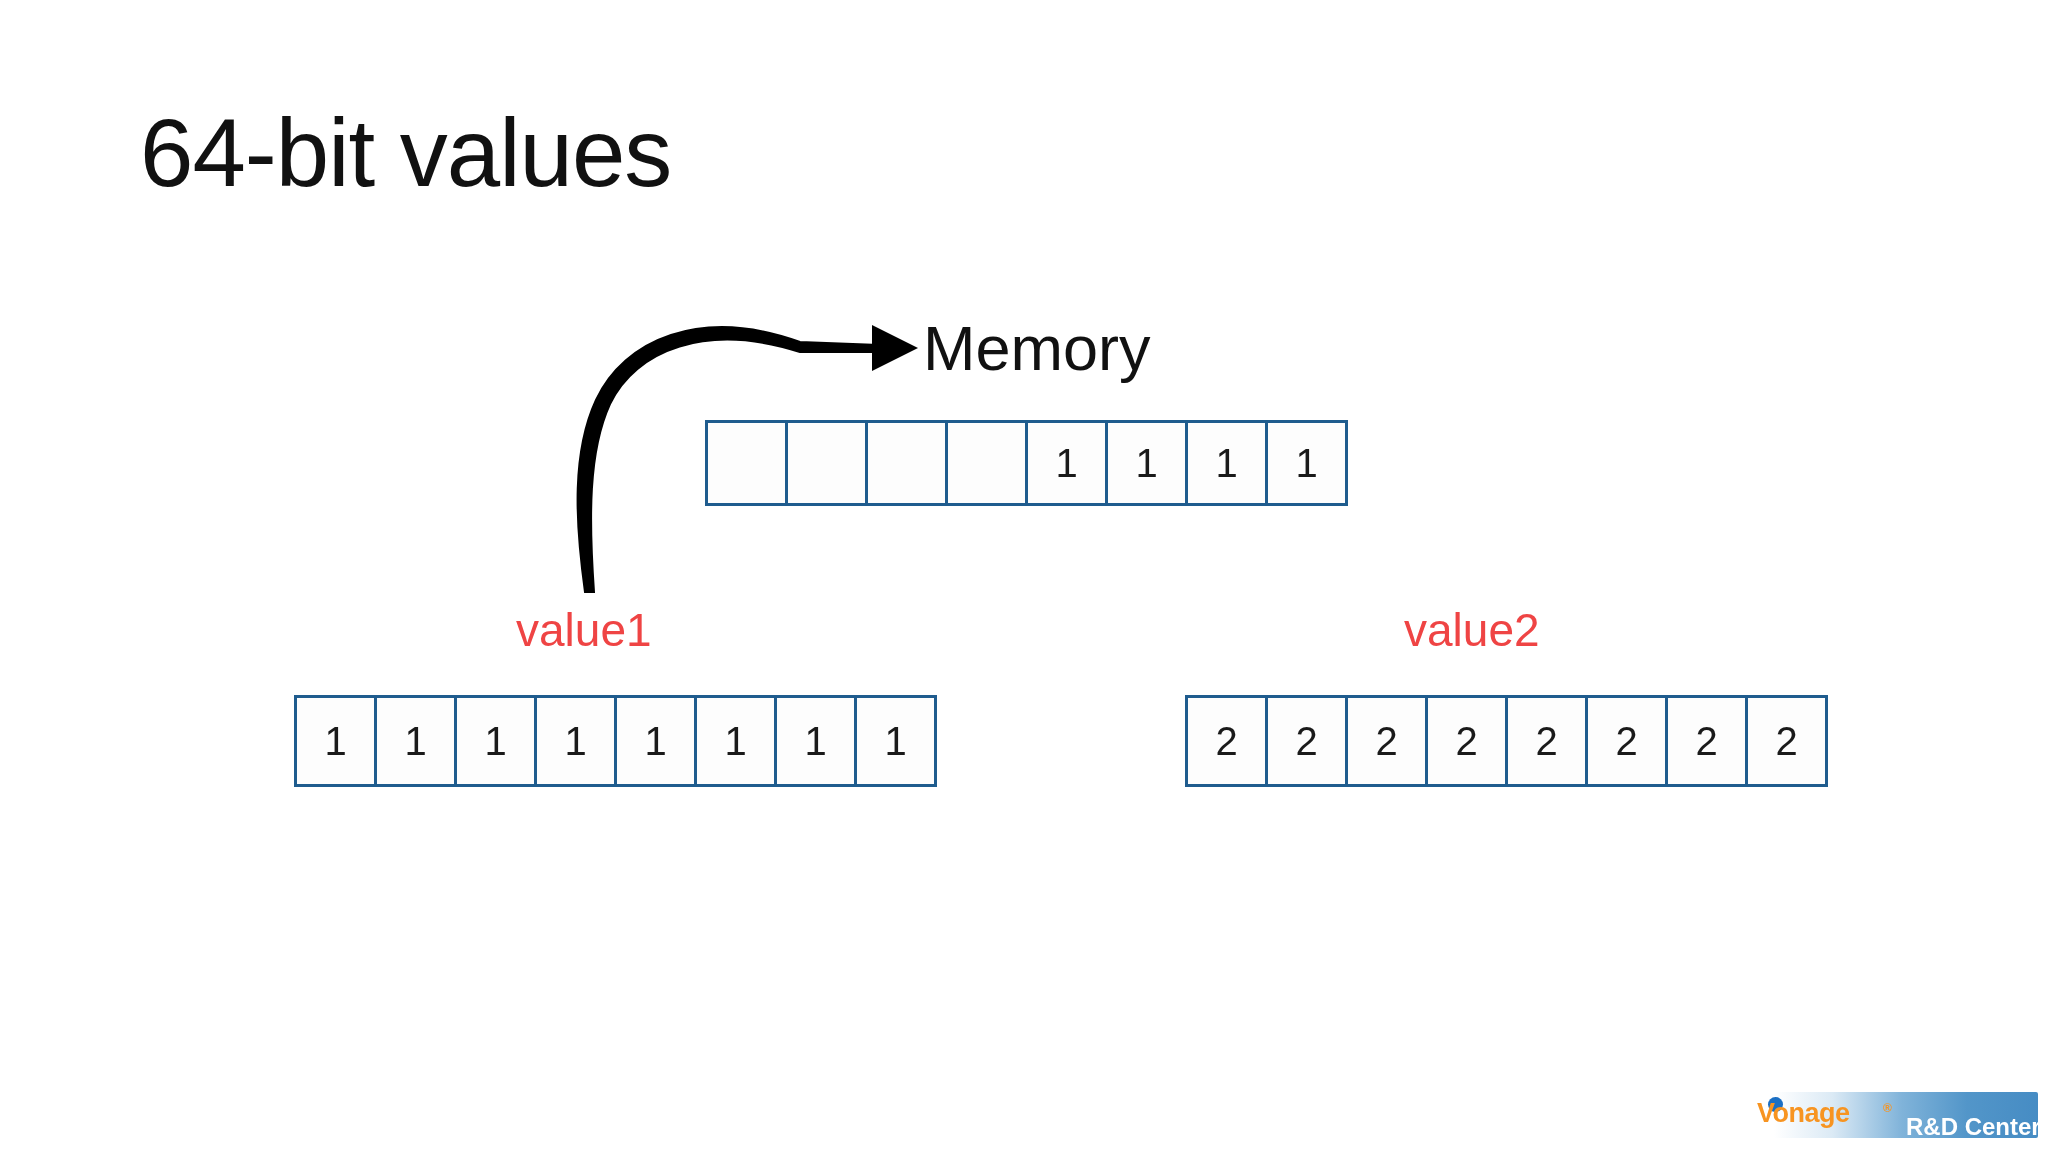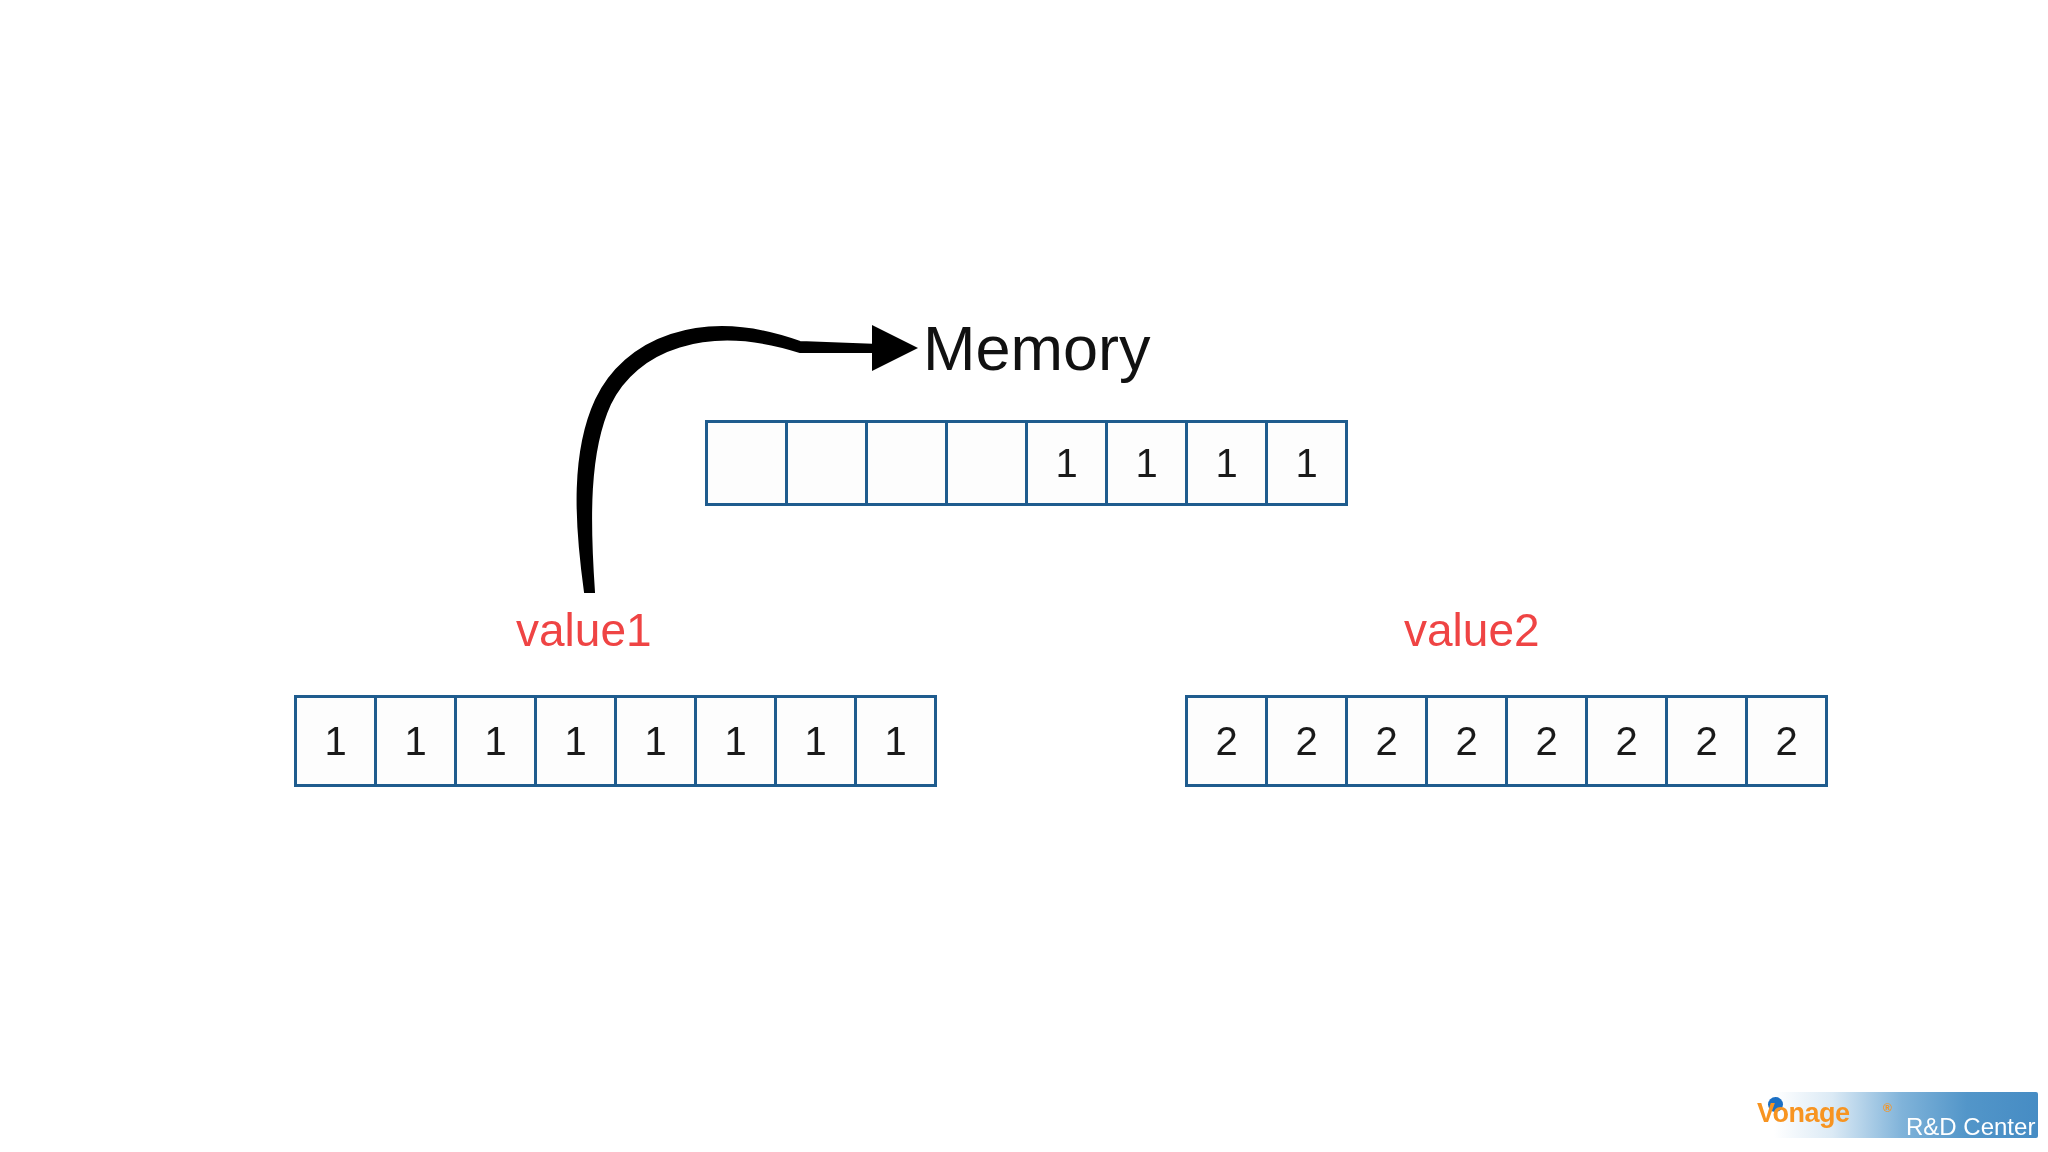--- a/index.html
+++ b/index.html
@@ -163,32 +163,33 @@
     top: 10px;
     font-size: 12px;
     font-weight: 700;
     color: #F79421;
     line-height: 1;
   }
   #logo-tagline {
     flex: 0 0 auto;
     margin-left: 8px;
     font-size: 24px;
-    font-weight: 400;
+    font-weight: 700;
     color: #ffffff;
     line-height: 1;
     white-space: nowrap;
     margin-top: 24px;
   }
 </style>
 </head>
 <body>
 
 <div id="slide">
 
+  <div id="slide-title">64-bit values</div>
 
   <svg id="arrow-layer" viewBox="0 0 2048 1152" xmlns="http://www.w3.org/2000/svg">
 
     <path d="M 585 592
              C 575 520, 572 452, 596 400
              C 624 340, 700 306, 800 342
              L 878 345
              L 878 352
              L 800 352
              C 706 322, 636 350, 610 404

